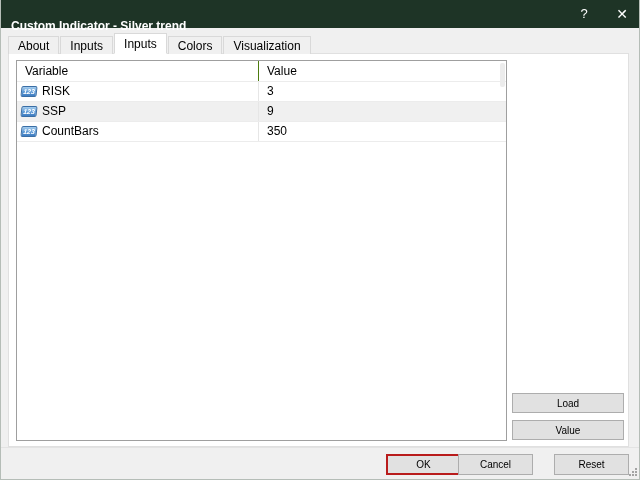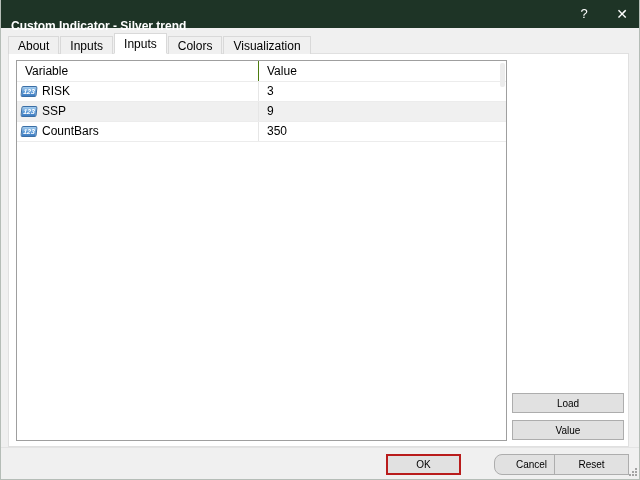--- a/index.html
+++ b/index.html
@@ -153,21 +153,21 @@
     position: absolute; left: 0; top: 447px;
     width: 640px; height: 33px;
     background: #f0f0f0;
     border-top: 1px solid #e3e3e3;
   }
   .footer .btn {
     position: absolute; top: 6px;
     width: 75px; height: 21px;
   }
   .btn.ok { left: 385px; border: 2px solid #b91c1c; }
-  .btn.cancel { left: 493px; border-radius: 8px; }
+  .btn.cancel { left: 457px; }
   .btn.reset { left: 553px; }
   .grip {
     position: absolute; right: 2px; bottom: 2px;
     width: 10px; height: 10px;
   }
   .grip::after {
     content: '';
     position: absolute; left: 0; top: 0;
     width: 2px; height: 2px;
     background: transparent;

